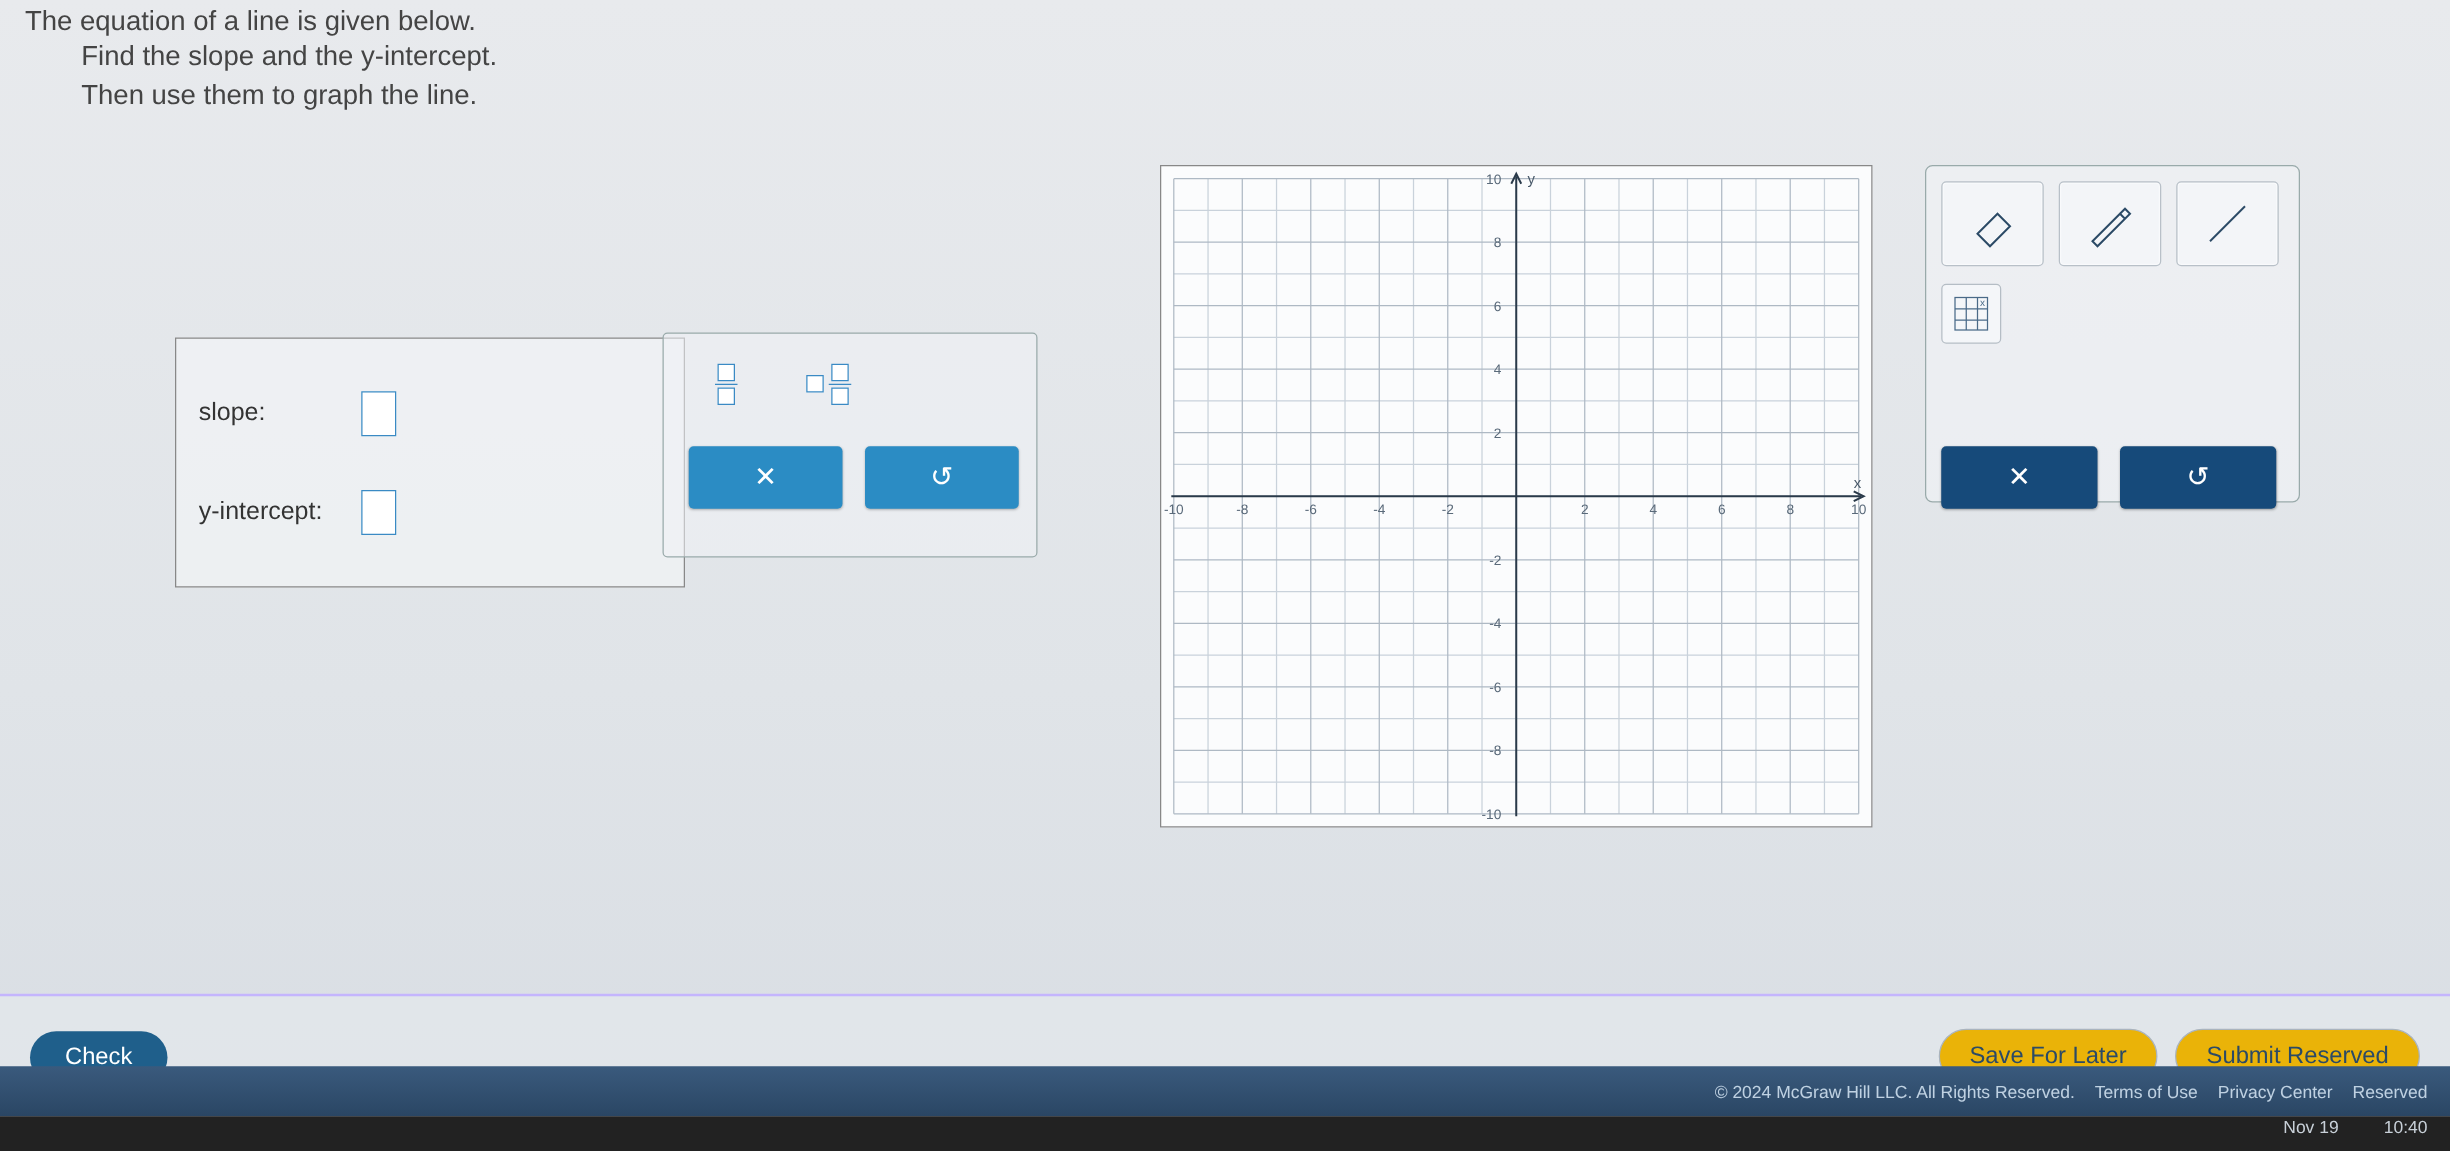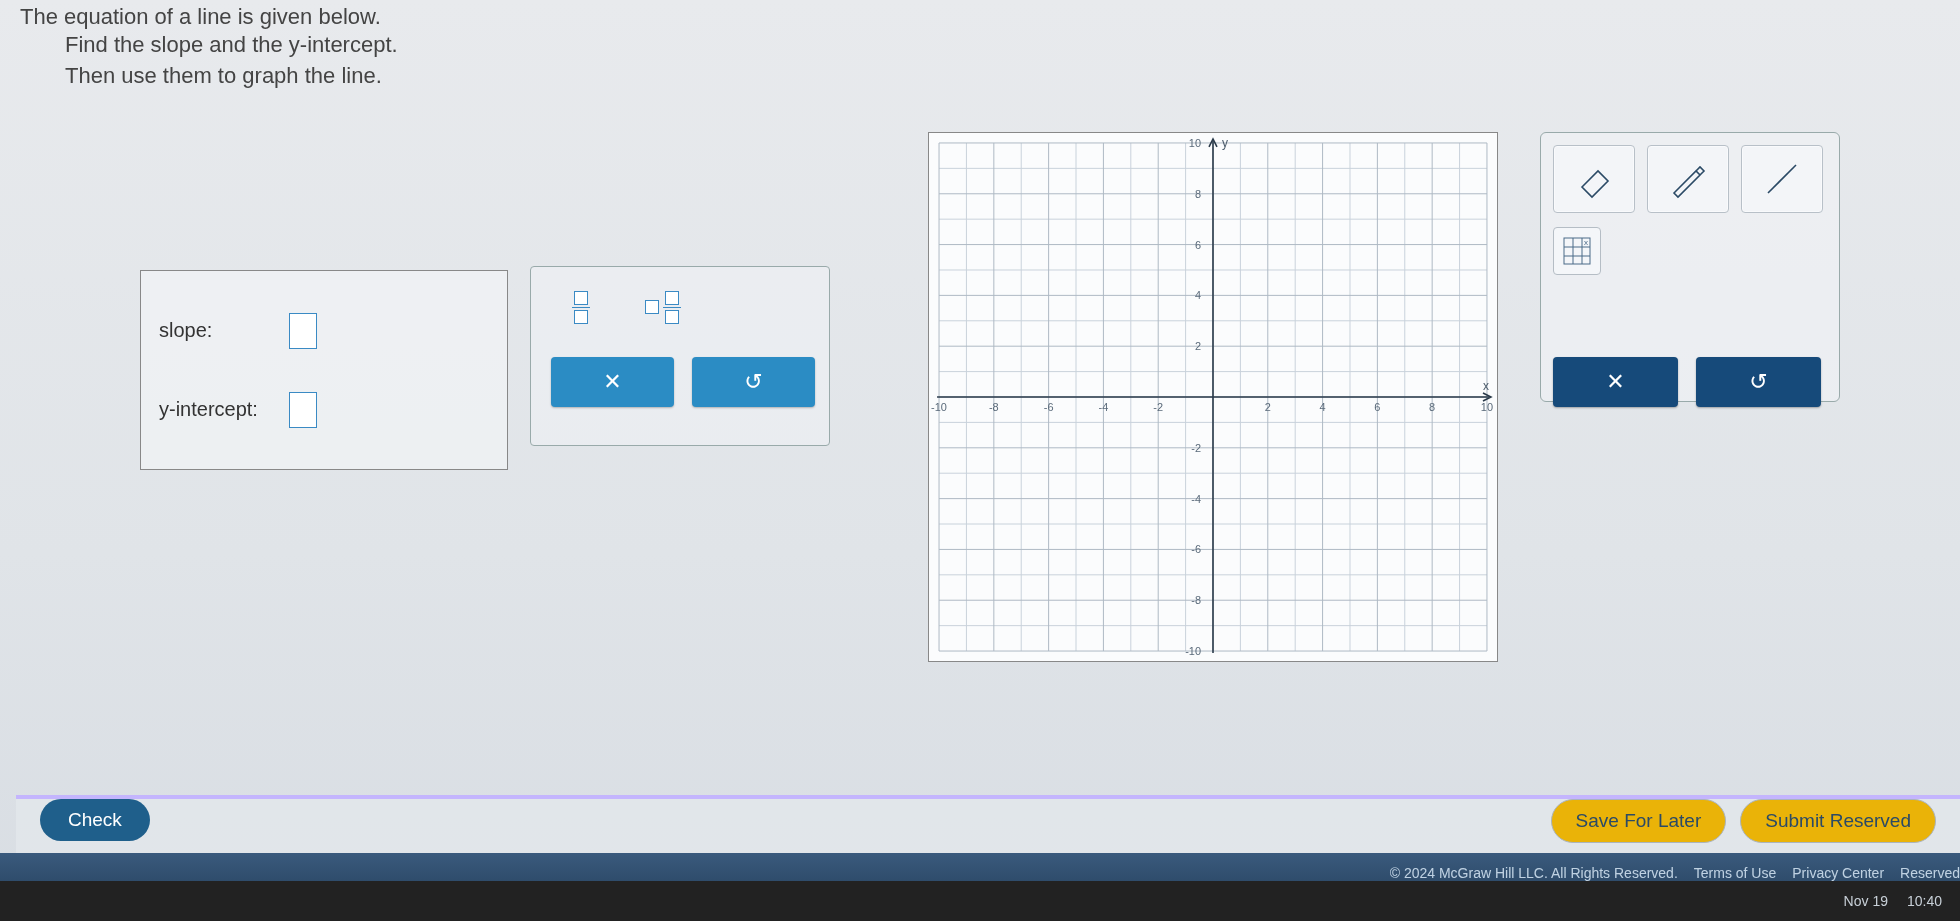--- a/index.html
+++ b/index.html
@@ -16,21 +16,21 @@
     padding: 0 20px;
   }
   .prompt-line1 { font-size: 22px; color: #444; margin-top: 4px; }
   .equation { font-size: 22px; font-style: italic; margin: 26px 0 26px 48px; color: #222; }
   .prompt-line2 { font-size: 22px; color: #444; line-height: 1.4; margin-left: 45px; }
 
   
   .answer-box {
     position: absolute;
     left: 140px; top: 270px;
-    width: 368px; height: 200px;
+    width: 408px; height: 200px;
     border: 1px solid #888;
     background: rgba(245,247,249,0.6);
     padding: 20px 18px;
     display: flex; flex-direction: column; justify-content: space-around;
   }
   .answer-row { display: flex; align-items: center; font-size: 20px; color: #333; }
   .answer-row .lbl { width: 130px; }
   .ans-input {
     width: 28px; height: 36px;
     border: 1px solid #3a8ac4;
@@ -110,51 +110,51 @@
     width:48px; height:48px; margin-top:14px;
     border:1px solid #b5bdc5; border-radius:4px;
     background:#f4f6f9;
     display:flex; align-items:center; justify-content:center;
     cursor:pointer;
   }
   .grid-tool svg { width:30px; height:30px; }
 
   
   .footer {
-    position:absolute; left:16px; right:0; bottom:54px;
+    position:absolute; left:0; right:0; bottom:54px;
     height: 72px;
-    display:flex; align-items:flex-start; justify-content:space-between;
+    display:flex; align-items:flex-end; justify-content:space-between;
     padding: 0 24px;
-    border-top: 4px solid #c4b5fd;
+    border-top: 2px solid #c4b5fd;
     background: rgba(228,232,237,0.7);
   }
   .check-btn {
     background:#1f5f8b; color:#fff;
     border:none; border-radius: 22px;
     padding: 10px 28px; font-size:19px; cursor:pointer;
   }
   .footer-right { display:flex; gap:14px; }
   .pill-btn {
     background:#eab308; color:#2b4a66;
     border:1px solid #aab4be; border-radius:22px;
     padding:10px 24px; font-size:19px; cursor:pointer;
   }
   .copyright-bar {
     position:absolute; left:0; right:0; bottom:28px;
     height:40px; background: linear-gradient(180deg,#3a5a7d,#2a4664);
     color:#cfe0ef; font-size:14px;
     display:flex; align-items:center; justify-content:flex-end;
-    gap: 16px;
+    padding-right: 18px; gap: 16px;
   }
   .copyright-bar span { opacity:.9; }
   .taskbar {
     position:absolute; left:0; right:0; bottom:0;
-    height:40px; background:#222; color:#c8d0d8;
-    display:flex; align-items:center; justify-content:flex-end;
-    padding-right:18px; font-size:14px; gap:19px;
+    height:28px; background:#222; color:#c8d0d8;
+    display:flex; align-items:flex-start; justify-content:flex-end;
+    padding-right:18px; font-size:14px; gap:36px;
   }
 
   
   .fake-cursor {
     position:absolute; left: 990px; top: 138px;
     font-size: 26px; color:#111; pointer-events:none;
     transform: rotate(-10deg);
   }
 </style>
 </head>

